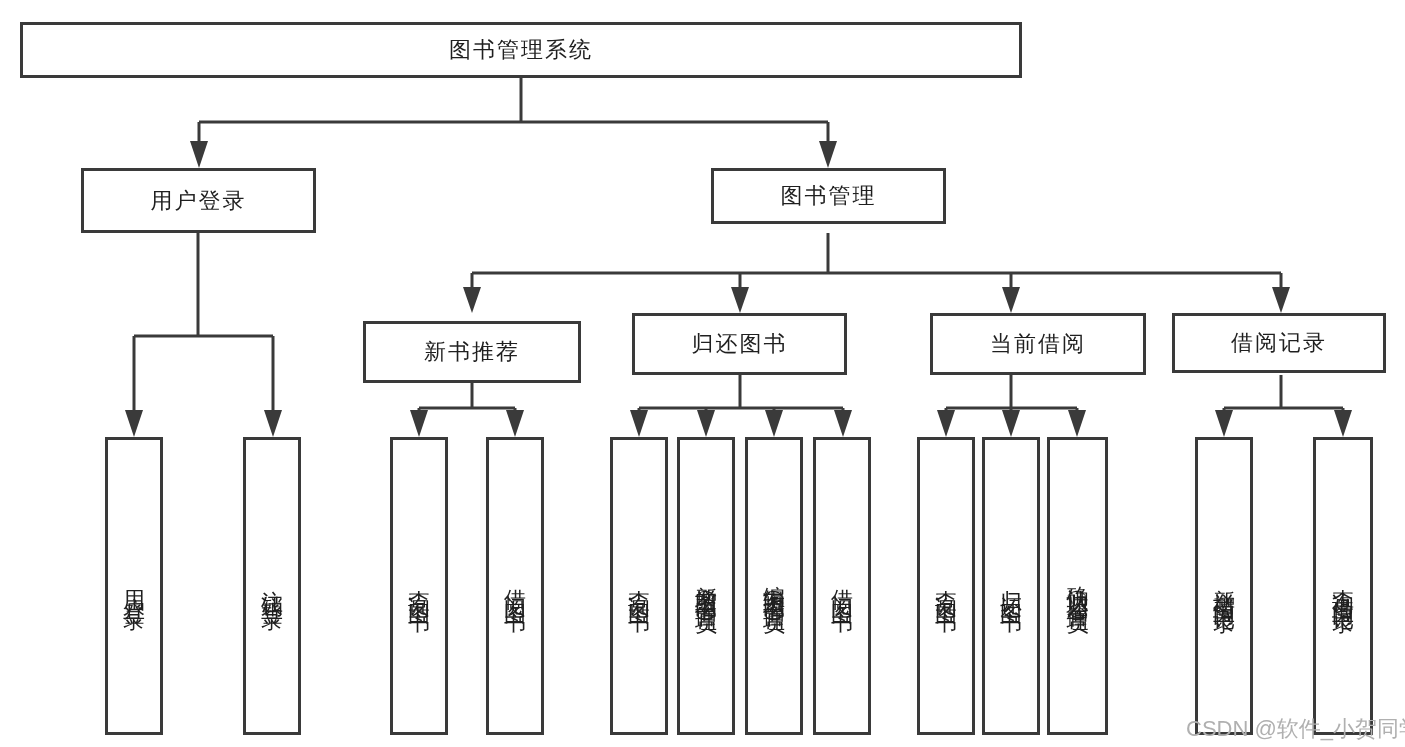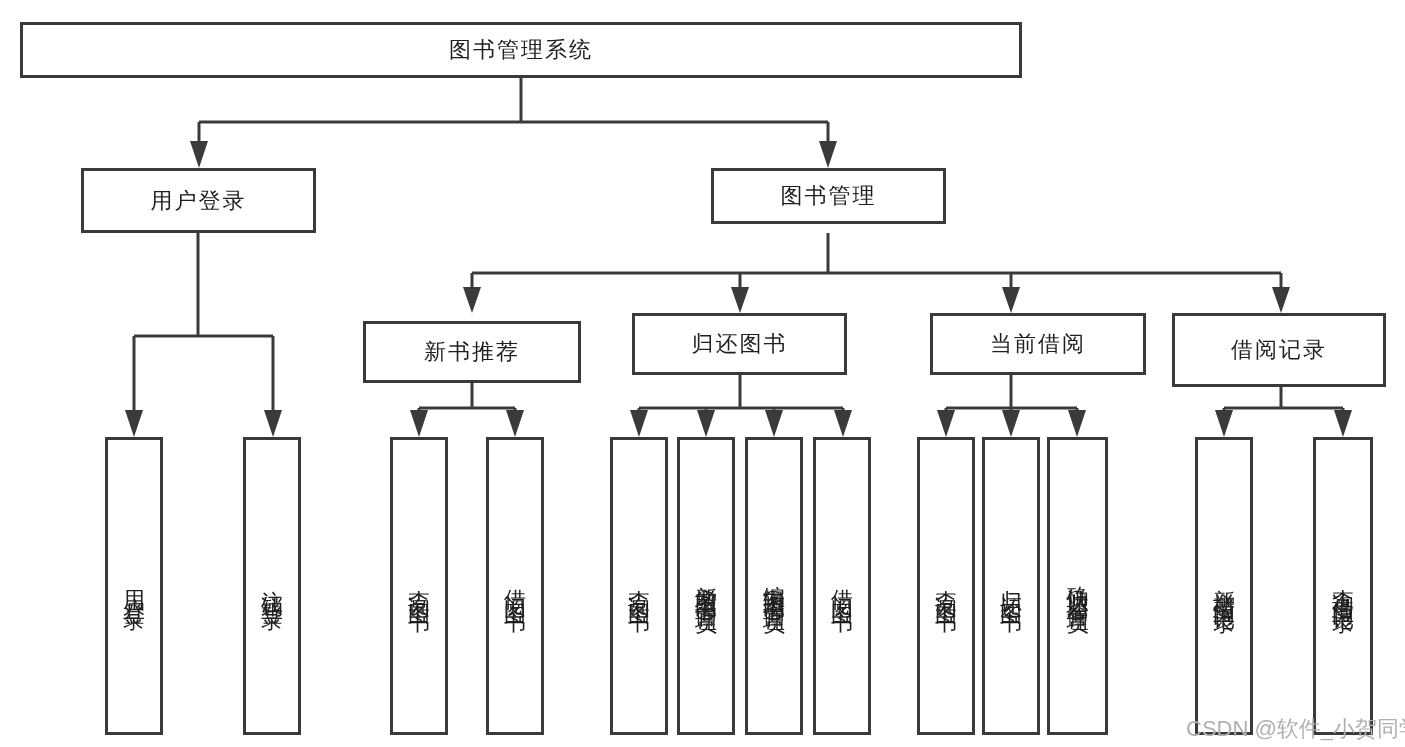--- a/index.html
+++ b/index.html
@@ -138,21 +138,21 @@
   </svg>
 
   <div class="node" style="left:20px; top:22px; width:1002px; height:56px;">图书管理系统</div>
 
   <div class="node" style="left:81px; top:168px; width:235px; height:65px;">用户登录</div>
   <div class="node" style="left:711px; top:168px; width:235px; height:56px;">图书管理</div>
 
   <div class="node" style="left:363px; top:313px; width:218px; height:62px;margin-top:8px;">新书推荐</div>
   <div class="node" style="left:632px; top:313px; width:215px; height:62px;">归还图书</div>
   <div class="node" style="left:903px; top:313px; width:216px; height:62px;margin-left:27px;">当前借阅</div>
-  <div class="node" style="left:1172px; top:313px; width:214px; height:74px;">借阅记录</div>
+  <div class="node" style="left:1172px; top:313px; width:214px; height:60px;">借阅记录</div>
 
   <div class="bar" style="left:105px;">
     <span class="vtext">用户登录</span>
   </div>
   <div class="bar" style="left:243px;">
     <span class="vtext">注销登录</span>
   </div>
 
   <div class="bar" style="left:390px;">
     <span class="vtext">查询图书</span>

